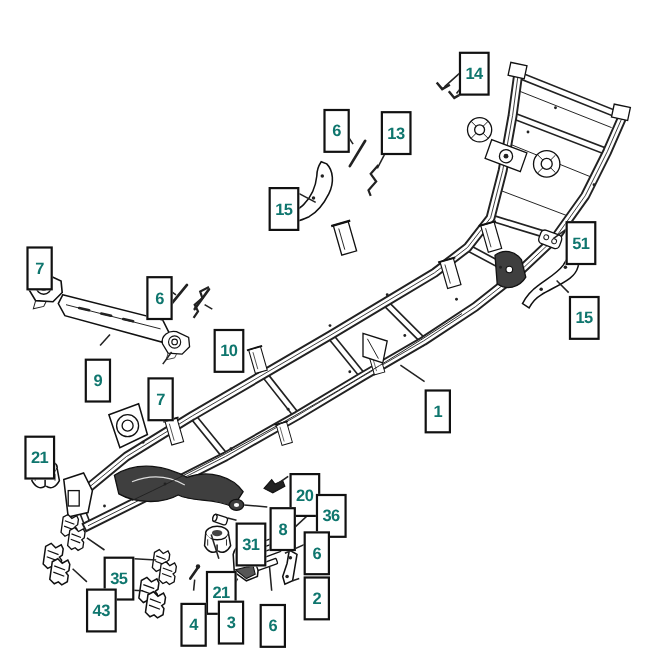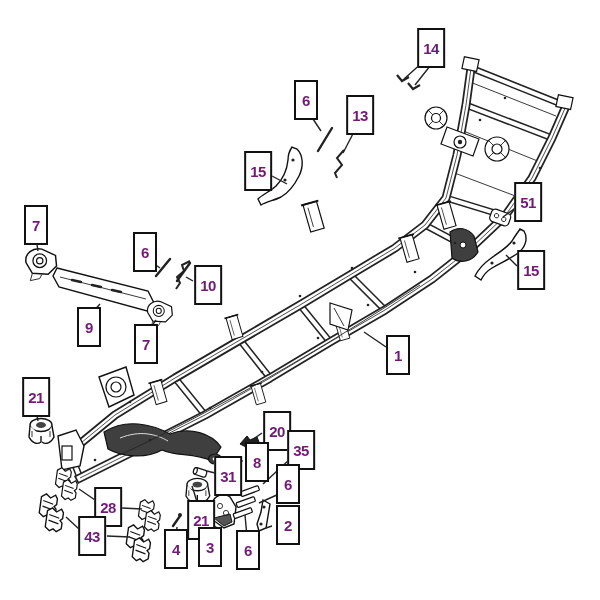--- a/index.html
+++ b/index.html
@@ -3,25 +3,25 @@
 <meta charset="utf-8">
 <style>
   html,body{margin:0;padding:0;background:#ffffff;}
   .stage{
     position:relative;width:600px;height:600px;background:#ffffff;overflow:hidden;
     font-family:"Liberation Sans",sans-serif;
   }
   .stage svg{position:absolute;left:0;top:0;}
   .callout{
     position:absolute;transform:translate(-50%,-50%);
-    background:#ffffff;border:2px solid #111111;color:#701a75;
+    background:#ffffff;border:2px solid #111111;color:#0f766e;
     font-weight:700;font-size:15px;line-height:1;
     min-width:24px;height:25px;padding:18px 4px;box-sizing:border-box;
     display:flex;align-items:center;justify-content:center;
-    letter-spacing:-0.5px;cursor:pointer;z-index:5;
+    letter-spacing:-0.5px;cursor:pointer;z-index:5;margin-top:19px;
   }
   .ln{stroke:#222222;stroke-width:1.4;fill:none;}
   .tube-o{fill:none;stroke:#222222;stroke-width:9;stroke-linejoin:round;stroke-linecap:square;}
   .tube-i{fill:none;stroke:#ffffff;stroke-width:5.5;stroke-linejoin:round;stroke-linecap:square;}
   .tube-c{fill:none;stroke:#222222;stroke-width:0.8;stroke-linejoin:round;}
   .xm-o{fill:none;stroke:#222222;stroke-width:7;stroke-linejoin:round;stroke-linecap:square;}
   .xm-i{fill:none;stroke:#ffffff;stroke-width:4;stroke-linejoin:round;stroke-linecap:square;}
   .wt{fill:#ffffff;stroke:#111111;stroke-width:1.4;}
   .wt2{fill:#ffffff;stroke:#111111;stroke-width:1.2;}
   .dk{fill:#3f3f3f;stroke:#111111;stroke-width:1.2;}
@@ -274,37 +274,37 @@
       <path class="ln" d="M272,526 L266,528"></path>
       <path class="ln" d="M79,529 L66,517 M107,536 L130,537"></path>
       <path class="ln" d="M176,537 L177,527"></path>
       <path class="ln" d="M211,535 L216,526"></path>
       <path class="ln" d="M247,537 L245,515"></path>
     </g>
   </svg>
 
   <div class="callout" style="left:431px;top:48px">14</div>
   <div class="callout" style="left:306px;top:100px">6</div>
-  <div class="callout" style="left:360px;top:115px">13</div>
+  <div class="callout" style="left:360px;top:102px">13</div>
   <div class="callout" style="left:258px;top:171px">15</div>
   <div class="callout" style="left:528px;top:202px">51</div>
   <div class="callout" style="left:531px;top:270px">15</div>
   <div class="callout" style="left:36px;top:225px">7</div>
   <div class="callout" style="left:145px;top:252px">6</div>
-  <div class="callout" style="left:208px;top:285px">10</div>
+  <div class="callout" style="left:208px;top:300px">10</div>
   <div class="callout" style="left:89px;top:327px">9</div>
   <div class="callout" style="left:146px;top:344px">7</div>
   <div class="callout" style="left:398px;top:355px">1</div>
   <div class="callout" style="left:36px;top:397px">21</div>
   <div class="callout" style="left:277px;top:431px">20</div>
-  <div class="callout" style="left:301px;top:450px">35</div>
+  <div class="callout" style="left:301px;top:450px">36</div>
   <div class="callout" style="left:257px;top:462px">8</div>
   <div class="callout" style="left:228px;top:476px">31</div>
   <div class="callout" style="left:288px;top:484px">6</div>
-  <div class="callout" style="left:108px;top:507px">28</div>
+  <div class="callout" style="left:108px;top:507px">35</div>
   <div class="callout" style="left:201px;top:520px">21</div>
   <div class="callout" style="left:288px;top:525px">2</div>
   <div class="callout" style="left:92px;top:536px">43</div>
   <div class="callout" style="left:176px;top:549px">4</div>
   <div class="callout" style="left:210px;top:547px">3</div>
   <div class="callout" style="left:248px;top:550px">6</div>
 
 </div>
 
 </body></html>

